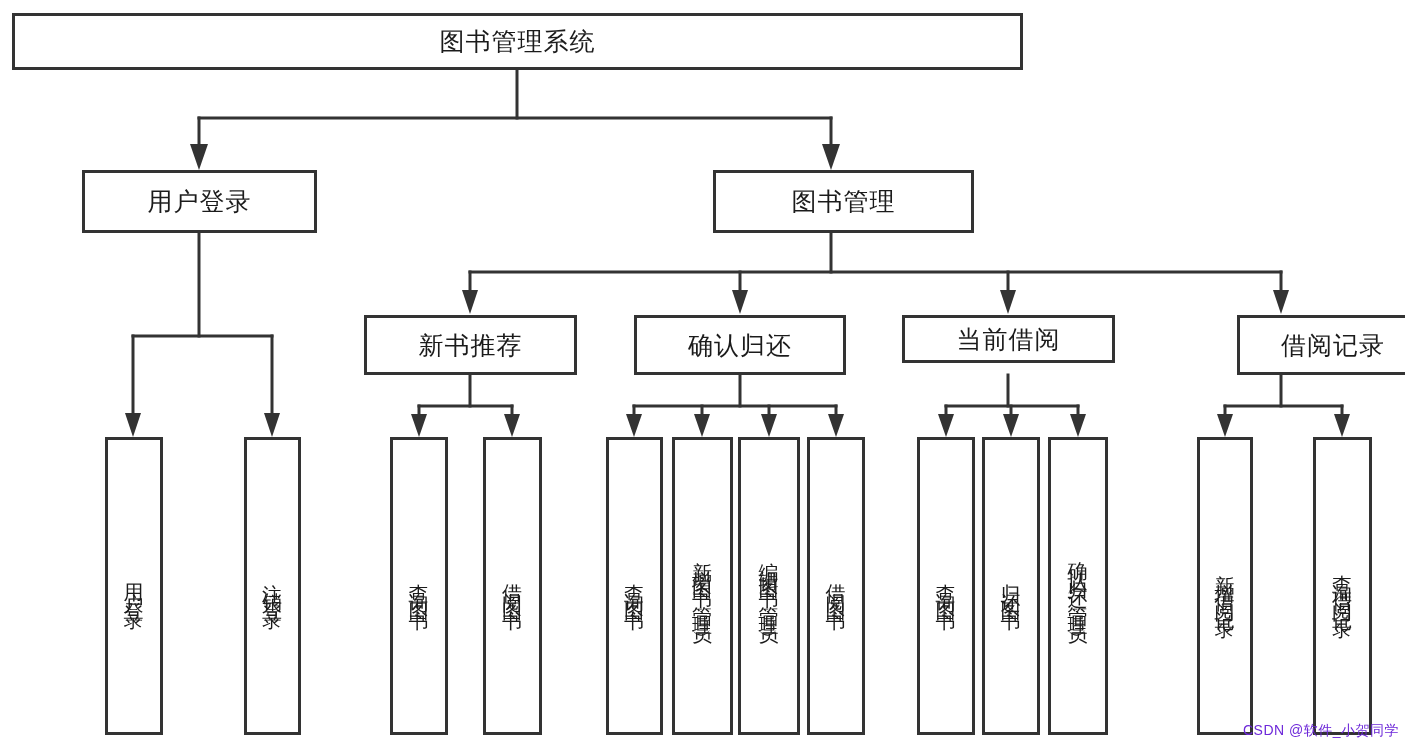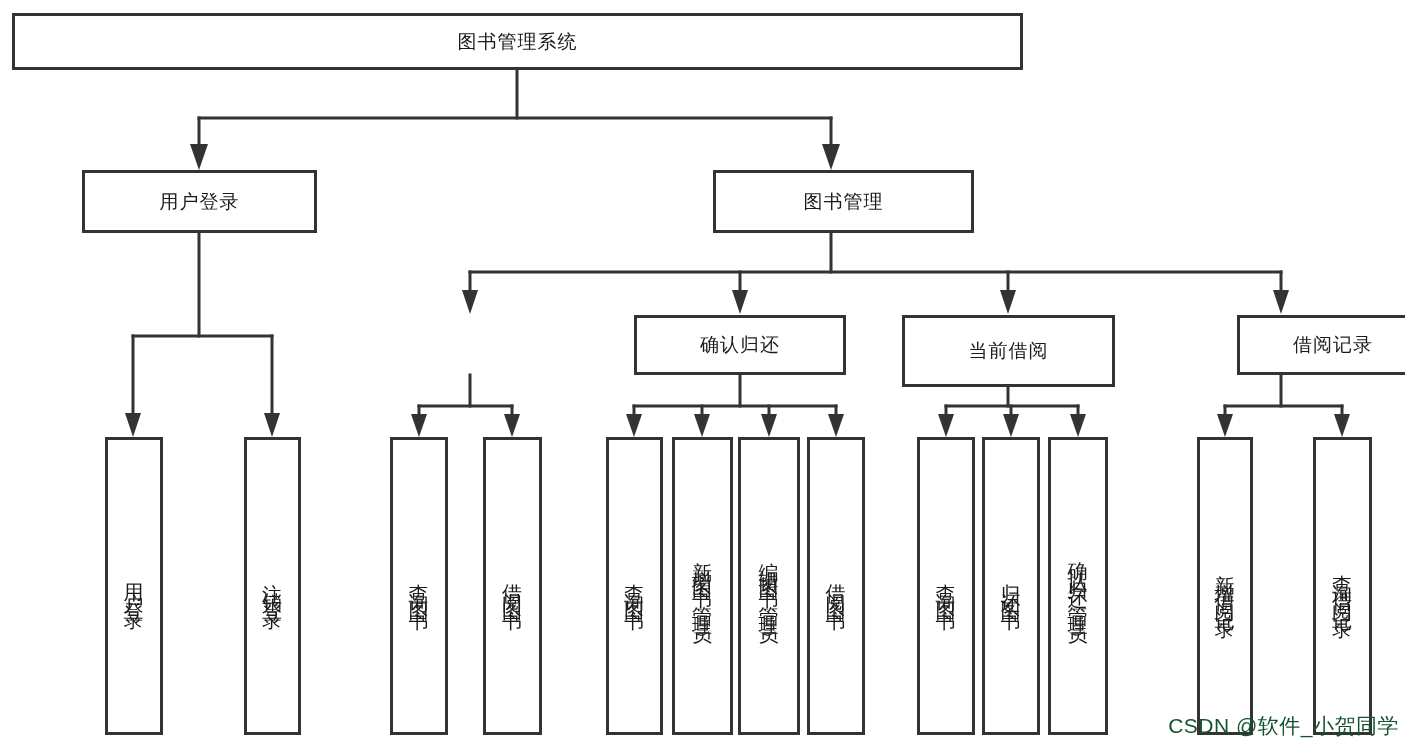--- a/index.html
+++ b/index.html
@@ -17,39 +17,39 @@
   .box {
     position: absolute;
     background: #ffffff;
     border: 3px solid #333333;
     box-sizing: border-box;
     display: flex;
     align-items: center;
     justify-content: center;
   }
   .box span {
-    font-size: 19px;
+    font-size: 25px;
     color: #1b1b1b;
     letter-spacing: 1px;
     white-space: nowrap;
   }
   .vbox span {
     writing-mode: vertical-rl;
     text-orientation: mixed;
     font-size: 20px;
     letter-spacing: 9px;
     line-height: 1;
     white-space: nowrap;
   }
   .watermark {
     position: absolute;
     right: 6px;
     bottom: 7px;
-    font-size: 21px;
-    color: #14532d;
+    font-size: 14px;
+    color: #6d28d9;
     letter-spacing: 0.5px;
     z-index: 5;
   }
 </style>
 </head>
 <body>
 
 <div class="canvas">
 
   <svg class="wires" width="1405" height="747" viewBox="0 0 1405 747">
@@ -125,24 +125,27 @@
     <span>图书管理系统</span>
   </div>
 
   <div class="box" style="left:82px; top:170px; width:235px; height:63px">
     <span>用户登录</span>
   </div>
   <div class="box" style="left:713px; top:170px; width:261px; height:63px">
     <span>图书管理</span>
   </div>
 
+  <div class="box" style="left:364px; top:315px; width:213px; height:60px">
+    <span>新书推荐</span>
+  </div>
   <div class="box" style="left:634px; top:315px; width:212px; height:60px">
     <span>确认归还</span>
   </div>
-  <div class="box" style="left:902px; top:315px; width:213px; height:72px">
+  <div class="box" style="left:902px; top:315px; width:213px; height:48px">
     <span>当前借阅</span>
   </div>
   <div class="box" style="left:1237px; top:315px; width:192px; height:60px">
     <span>借阅记录</span>
   </div>
 
   <div class="box vbox" style="left:105px; top:437px; width:58px; height:298px">
     <span>用户登录</span>
   </div>
   <div class="box vbox" style="left:244px; top:437px; width:57px; height:298px">

